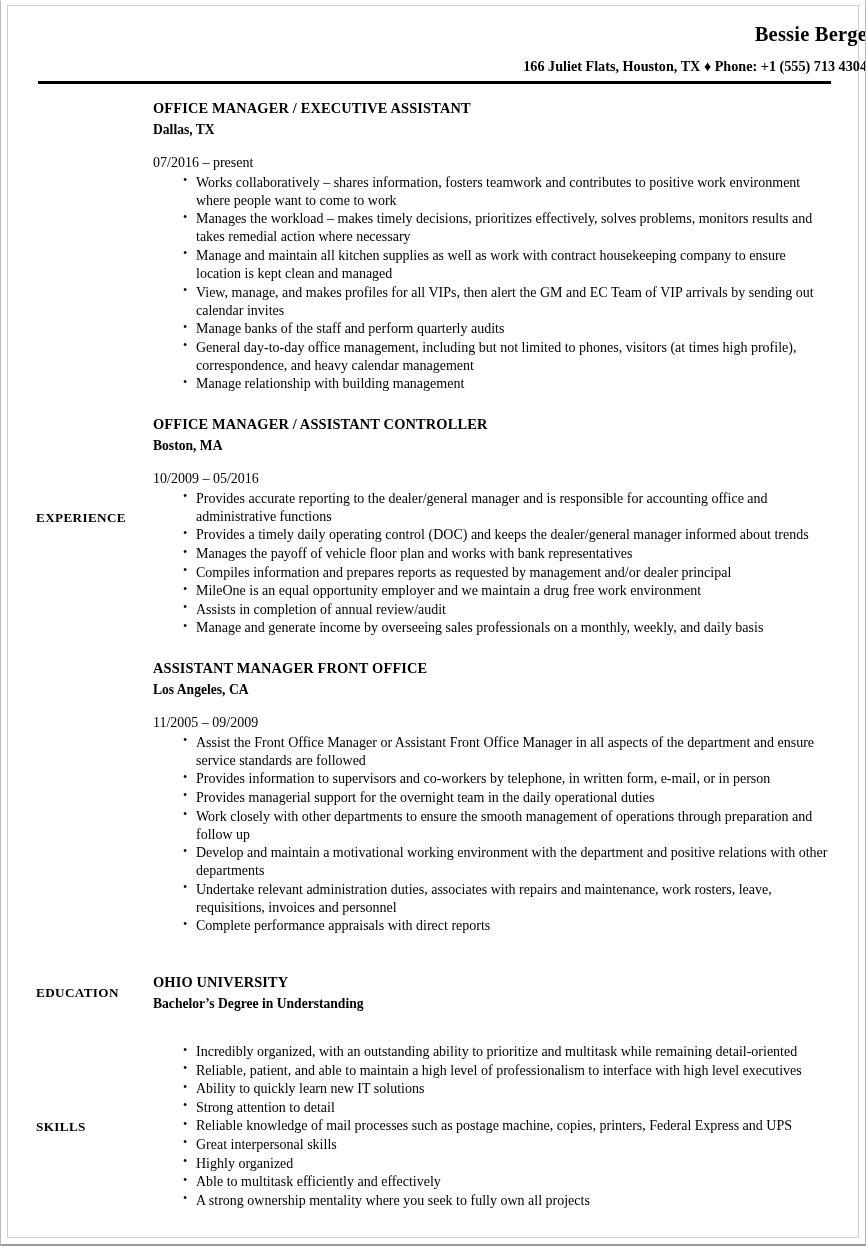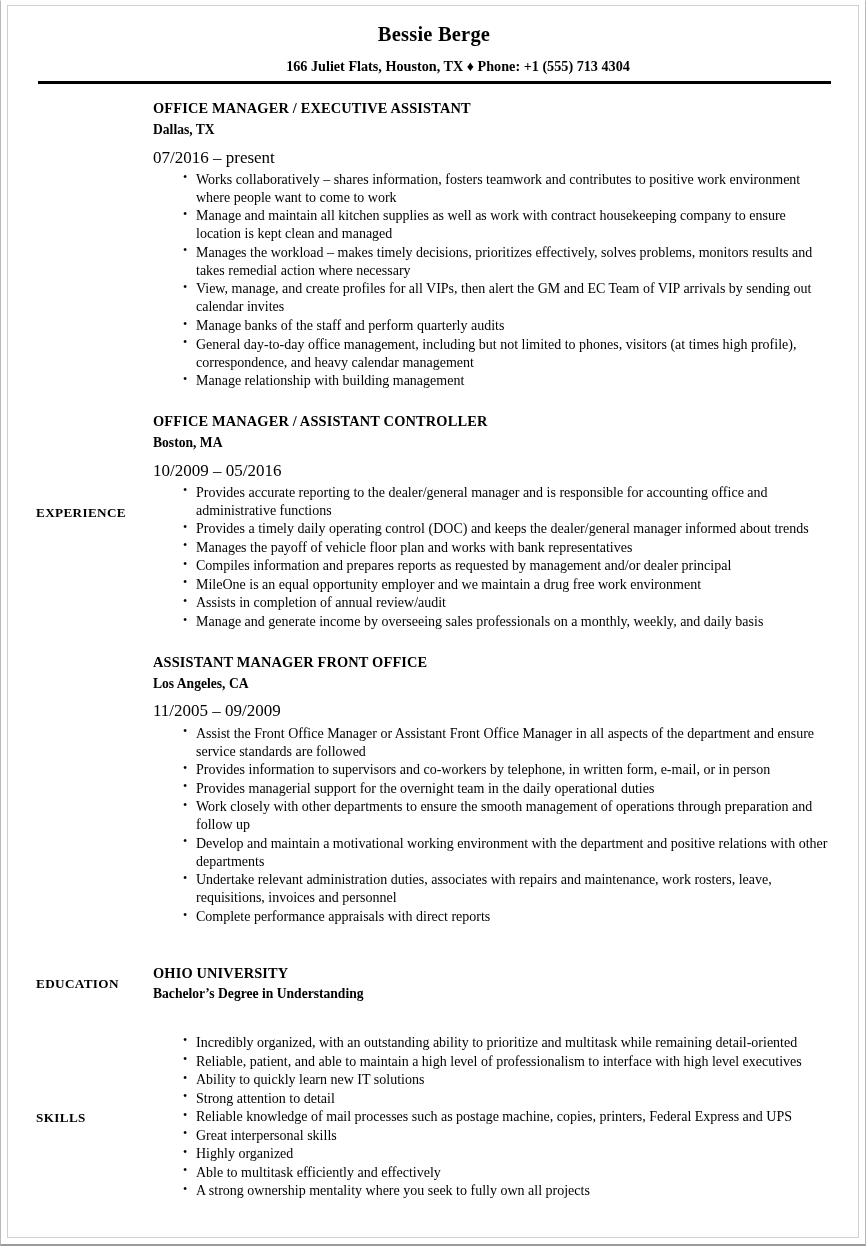--- a/index.html
+++ b/index.html
@@ -36,21 +36,21 @@
     position: absolute;
     left: 0;
     top: 0;
     width: 866px;
     height: 1246px;
   }
 
   
   .resume-header {
     padding-top: 22px;
-    text-align: center;
+    text-align: right;
   }
   .cand-name {
     font-size: 20.5px;
     font-weight: bold;
     letter-spacing: 0.2px;
     line-height: 1.1;
   }
   .cand-contact {
     font-size: 14.2px;
     font-weight: bold;
@@ -94,24 +94,24 @@
     letter-spacing: 0.15px;
     line-height: 1.3;
   }
   .job-loc {
     font-size: 13.6px;
     font-weight: bold;
     line-height: 1.3;
     margin-top: 3px;
   }
   .job-dates {
-    font-size: 17px;
+    font-size: 14px;
     font-weight: normal;
     line-height: 1.3;
-    margin-top: 8px;
+    margin-top: 15px;
   }
 
   
   ul.bullets {
     margin: 2px 4px 0 0;
     padding: 0 0 0 30px;
     list-style: none;
   }
   ul.bullets > li {
     position: relative;
@@ -163,23 +163,23 @@
     <div class="section sec-experience">
       <div class="sec-label">EXPERIENCE</div>
       <div class="sec-body">
 
         <div class="job">
           <div class="job-title">OFFICE MANAGER / EXECUTIVE ASSISTANT</div>
           <div class="job-loc">Dallas, TX</div>
           <div class="job-dates">07/2016 – present</div>
           <ul class="bullets">
             <li>Works collaboratively – shares information, fosters teamwork and contributes to positive work environment where people want to come to work</li>
+            <li>Manages the workload – makes timely decisions, prioritizes effectively, solves problems, monitors results and takes remedial action where necessary</li>
             <li>Manage and maintain all kitchen supplies as well as work with contract housekeeping company to ensure location is kept clean and managed</li>
-            <li>Manages the workload – makes timely decisions, prioritizes effectively, solves problems, monitors results and takes remedial action where necessary</li>
-            <li>View, manage, and create profiles for all VIPs, then alert the GM and EC Team of VIP arrivals by sending out calendar invites</li>
+            <li>View, manage, and makes profiles for all VIPs, then alert the GM and EC Team of VIP arrivals by sending out calendar invites</li>
             <li>Manage banks of the staff and perform quarterly audits</li>
             <li>General day-to-day office management, including but not limited to phones, visitors (at times high profile), correspondence, and heavy calendar management</li>
             <li>Manage relationship with building management</li>
           </ul>
         </div>
 
         <div class="job">
           <div class="job-title">OFFICE MANAGER / ASSISTANT CONTROLLER</div>
           <div class="job-loc">Boston, MA</div>
           <div class="job-dates">10/2009 – 05/2016</div>

